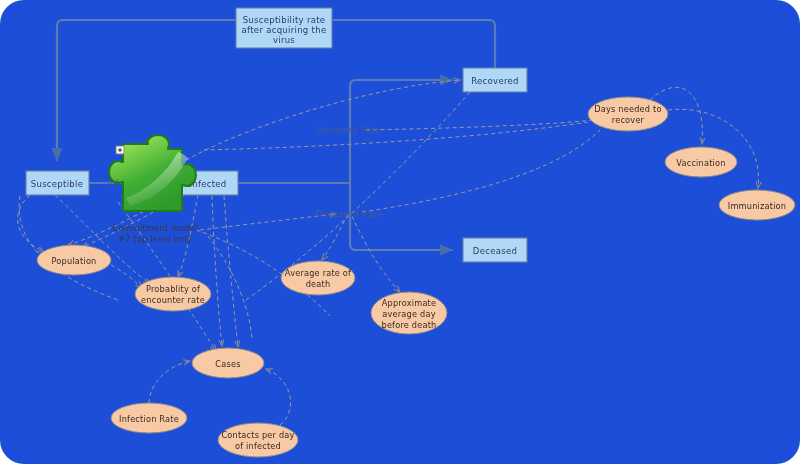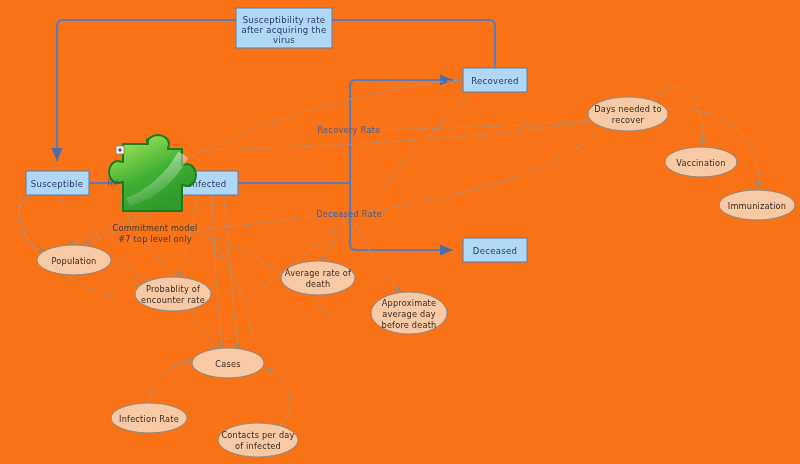--- a/index.html
+++ b/index.html
@@ -7,22 +7,23 @@
     padding: 0;
     background: #ffffff;
   }
   body {
     font-family: "DejaVu Sans", sans-serif;
   }
   #canvas {
     position: relative;
     width: 800px;
     height: 464px;
-    background: #f97316;
+    background: #1d4ed8;
     overflow: hidden;
+    border-radius: 24px;
   }
   #diagram-svg {
     position: absolute;
     left: 0;
     top: 0;
     width: 800px;
     height: 464px;
   }
   .node-label {
     font-family: "DejaVu Sans", sans-serif;

